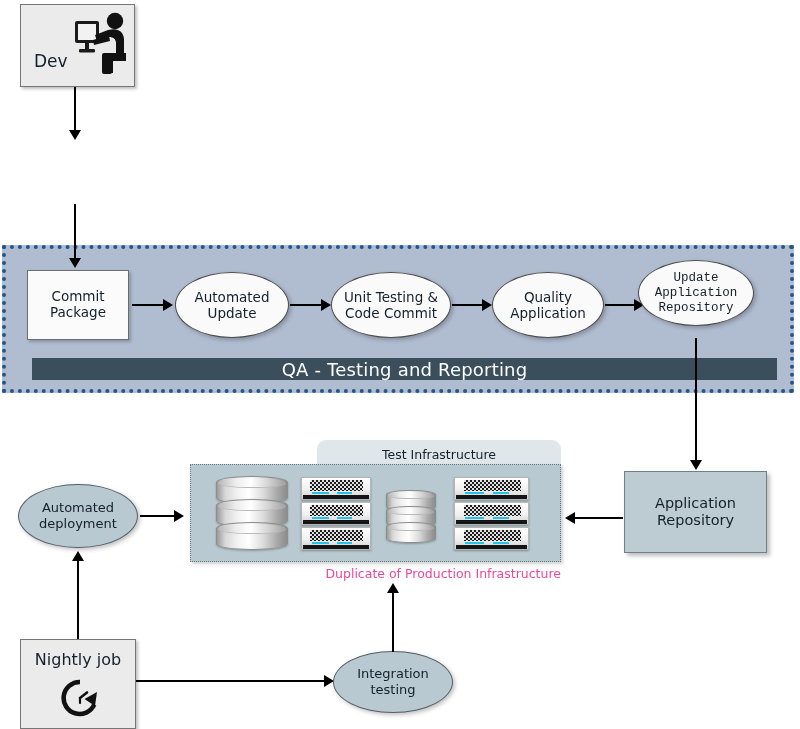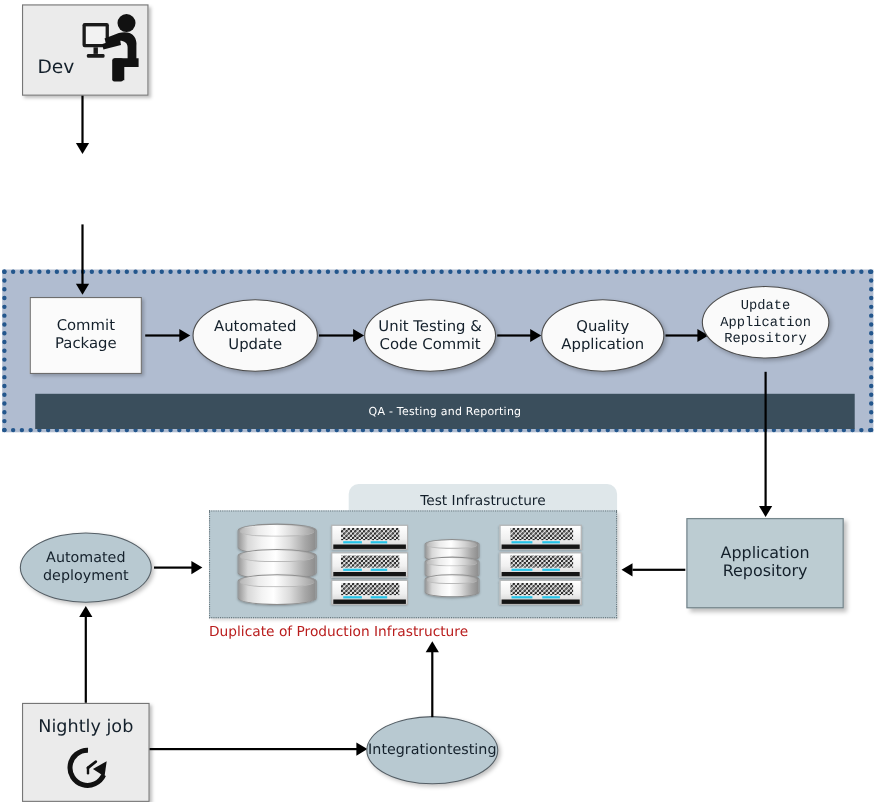--- a/index.html
+++ b/index.html
@@ -75,27 +75,27 @@
     height: 148px;
     box-sizing: border-box;
     background: #b0bcd0;
     border: 4px dotted #23568c;
   }
   #qa-bar {
     position: absolute;
     left: 32px;
     top: 358px;
     width: 745px;
-    height: 32px;
+    height: 22px;
     background: #3a4e5c;
     color: #ffffff;
     display: flex;
     align-items: center;
     justify-content: center;
-    font-size: 10px;
+    font-size: 18px;
     letter-spacing: 0.2px;
   }
 
   
   #test-infra-tab {
     position: absolute;
     left: 317px;
     top: 440px;
     width: 244px;
     height: 28px;
@@ -117,23 +117,23 @@
     box-sizing: border-box;
     background: #b8c9d1;
     border: 1px dotted #6b7a80;
     box-shadow: 2px 2px 3px rgba(0,0,0,0.18);
   }
   #test-infra-caption {
     position: absolute;
     left: 190px;
     top: 566px;
     width: 371px;
-    text-align: left;
+    text-align: right;
     font-size: 12.5px;
-    color: #b91c1c;
+    color: #ec4899;
   }
 
   
   .db-stack { position: absolute; }
   .db-disc {
     position: absolute;
     left: 0;
     border-radius: 50% / 22%;
     background: linear-gradient(to right,
         #9a9a9a 0%, #d8d8d8 12%, #f3f3f3 30%,
@@ -384,21 +384,21 @@
       <path d="M19 3 A16 16 0 1 0 33.2 25.6" fill="none" stroke="#111111" stroke-width="4.6" stroke-linecap="butt"></path>
       <path d="M36 13 L34 27 L23.5 20 Z" fill="#111111"></path>
       <line x1="19" y1="19" x2="26" y2="13.5" stroke="#111111" stroke-width="2.6" stroke-linecap="round"></line>
       <line x1="19" y1="19" x2="19" y2="24" stroke="#111111" stroke-width="2.2" stroke-linecap="round"></line>
     </svg>
   </div>
 
   <div class="arrow-line" style="left:136px; top:680px; width:190px; height:2px;"></div>
   <div class="arrow-head ah-right" style="left:324px; top:675px;"></div>
 
-  <div class="ellipse ellipse-blue" style="left:333px; top:651px; width:120px; height:62px; font-size:13px; flex-direction:row;">
+  <div class="ellipse ellipse-blue" style="left:333px; top:651px; width:120px; height:62px; font-size:13px; flex-direction:column;">
     <span>Integration</span>
     <span>testing</span>
   </div>
 
   <div class="arrow-line" style="left:392px; top:592px; width:2px; height:60px;"></div>
   <div class="arrow-head ah-up" style="left:387px; top:583px;"></div>
 
 </div>
 
 </body></html>

